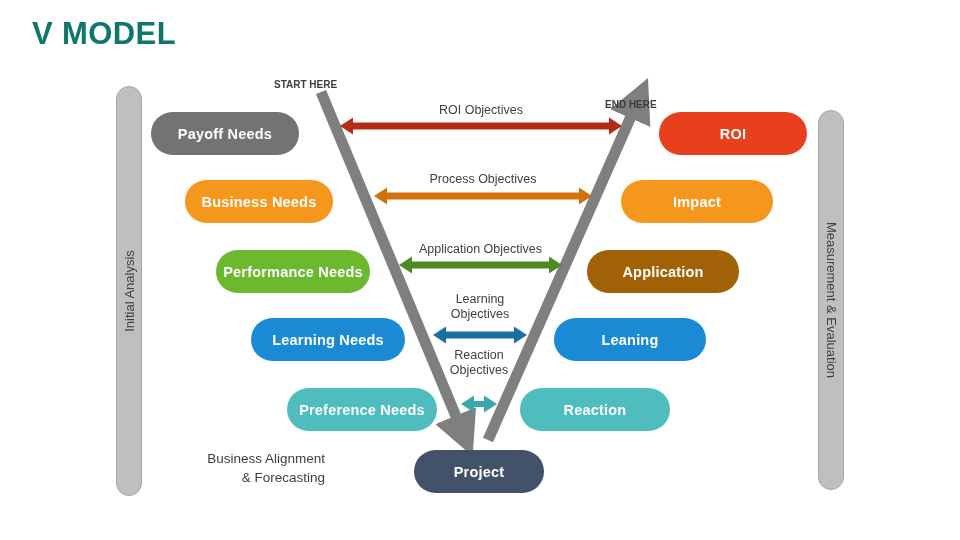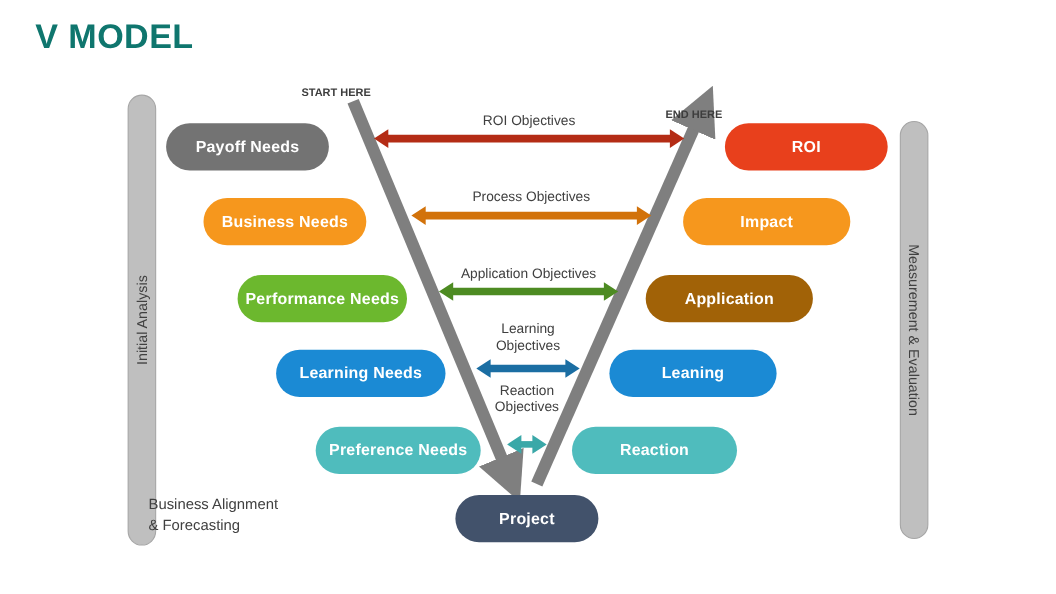--- a/index.html
+++ b/index.html
@@ -88,21 +88,21 @@
     text-align: center;
     white-space: pre-line;
     line-height: 1.22;
     width: 160px;
   }
   
   .footer-note {
     position: absolute;
     font-size: 13.5px;
     color: #404040;
-    text-align: left;
+    text-align: right;
     line-height: 1.38;
     white-space: pre-line;
     width: 190px;
   }
   #note-left  { left: 135px; top: 450px; }
   #note-right { left: 641px; top: 450px; }
   svg.layer {
     position: absolute;
     left: 0;
     top: 0;

